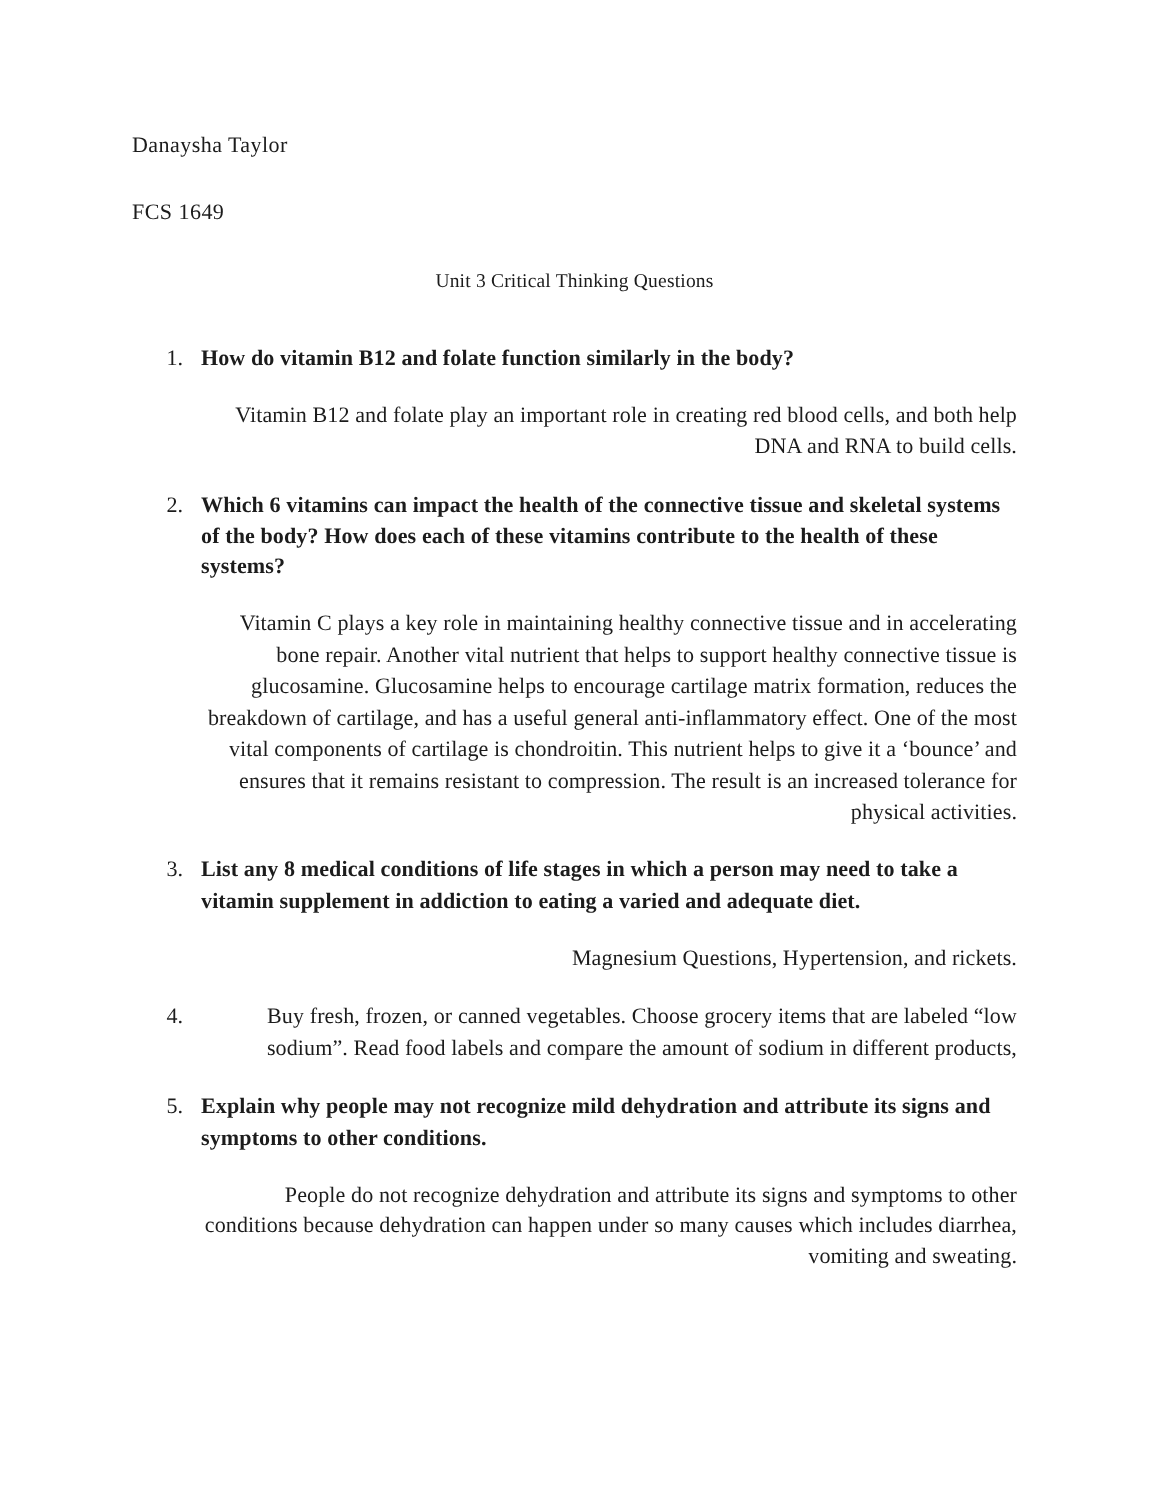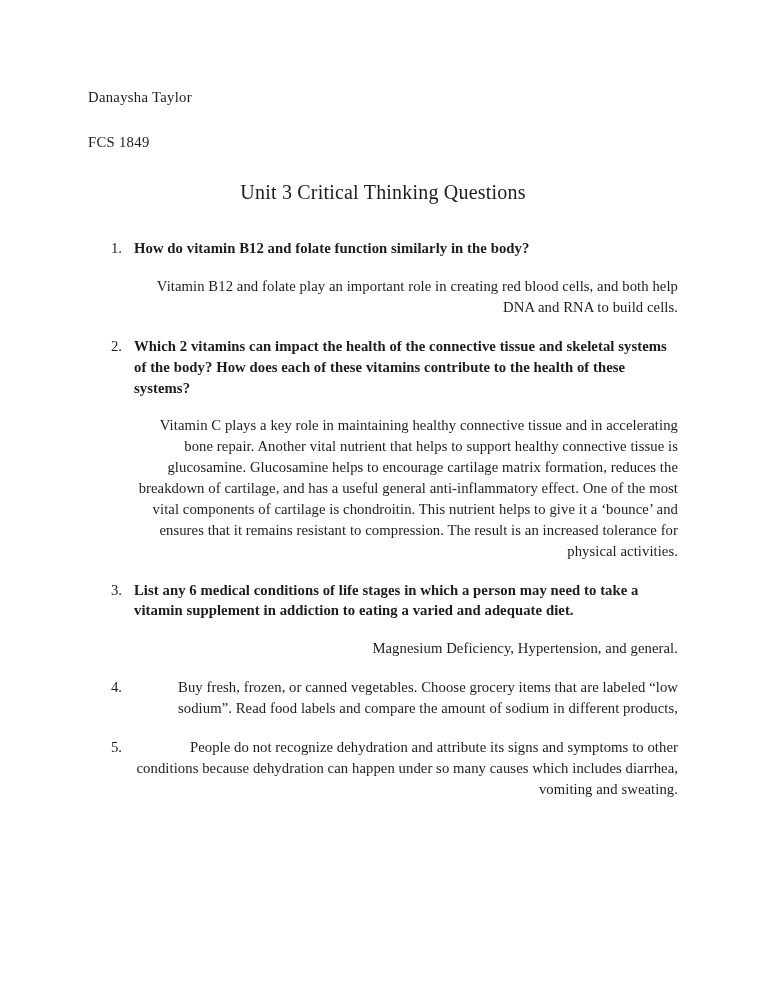--- a/index.html
+++ b/index.html
@@ -33,21 +33,21 @@
   }
   .header-line {
     margin: 0 0 26px 0;
     font-size: 14.7px;
     line-height: 1.3;
     letter-spacing: 0.02em;
   }
   .doc-title {
     margin: 27px 0 0 0;
     text-align: center;
-    font-size: 20px;
+    font-size: 13px;
     font-weight: normal;
     line-height: 1.3;
     letter-spacing: 0.01em;
   }
   .qa-list {
     margin: 33px 0 0 0;
     padding: 0;
     list-style: none;
   }
   .qa-item {
@@ -84,50 +84,51 @@
   }
 </style>
 </head>
 <body>
 
 <div class="page">
   <div class="doc-body">
 
     <div class="header-block">
       <p class="header-line">Danaysha Taylor</p>
-      <p class="header-line">FCS 1849</p>
+      <p class="header-line">FCS 1649</p>
     </div>
 
     <h1 class="doc-title">Unit 3 Critical Thinking Questions</h1>
 
     <ol class="qa-list">
 
       <li class="qa-item">
         <span class="qa-number">1.</span>
         <p class="qa-question">How do vitamin B12 and folate function similarly in the body?</p>
         <p class="qa-answer">Vitamin B12 and folate play an important role in creating red blood cells, and both help DNA and RNA to build cells.</p>
       </li>
 
       <li class="qa-item">
         <span class="qa-number">2.</span>
-        <p class="qa-question">Which 2 vitamins can impact the health of the connective tissue and skeletal systems of the body? How does each of these vitamins contribute to the health of these systems?</p>
+        <p class="qa-question">Which 6 vitamins can impact the health of the connective tissue and skeletal systems of the body? How does each of these vitamins contribute to the health of these systems?</p>
         <p class="qa-answer">Vitamin C plays a key role in maintaining healthy connective tissue and in accelerating bone repair. Another vital nutrient that helps to support healthy connective tissue is glucosamine. Glucosamine helps to encourage cartilage matrix formation, reduces the breakdown of cartilage, and has a useful general anti-inflammatory effect. One of the most vital components of cartilage is chondroitin. This nutrient helps to give it a ‘bounce’ and ensures that it remains resistant to compression. The result is an increased tolerance for physical activities.</p>
       </li>
 
       <li class="qa-item">
         <span class="qa-number">3.</span>
-        <p class="qa-question">List any 6 medical conditions of life stages in which a person may need to take a vitamin supplement in addiction to eating a varied and adequate diet.</p>
-        <p class="qa-answer">Magnesium Deficiency, Hypertension, and general.</p>
+        <p class="qa-question">List any 8 medical conditions of life stages in which a person may need to take a vitamin supplement in addiction to eating a varied and adequate diet.</p>
+        <p class="qa-answer">Magnesium Questions, Hypertension, and rickets.</p>
       </li>
 
       <li class="qa-item">
         <span class="qa-number">4.</span>
         <p class="qa-answer">Buy fresh, frozen, or canned vegetables. Choose grocery items that are labeled “low sodium”.  Read food labels and compare the amount of sodium in different products,</p>
       </li>
 
       <li class="qa-item">
         <span class="qa-number">5.</span>
+        <p class="qa-question">Explain why people may not recognize mild dehydration and attribute its signs and symptoms to other conditions.</p>
         <p class="qa-answer">People do not recognize dehydration and attribute its signs and symptoms to other conditions because dehydration can happen under so many causes which includes diarrhea, vomiting and sweating.</p>
       </li>
 
     </ol>
   </div>
 </div>
 
 </body></html>

